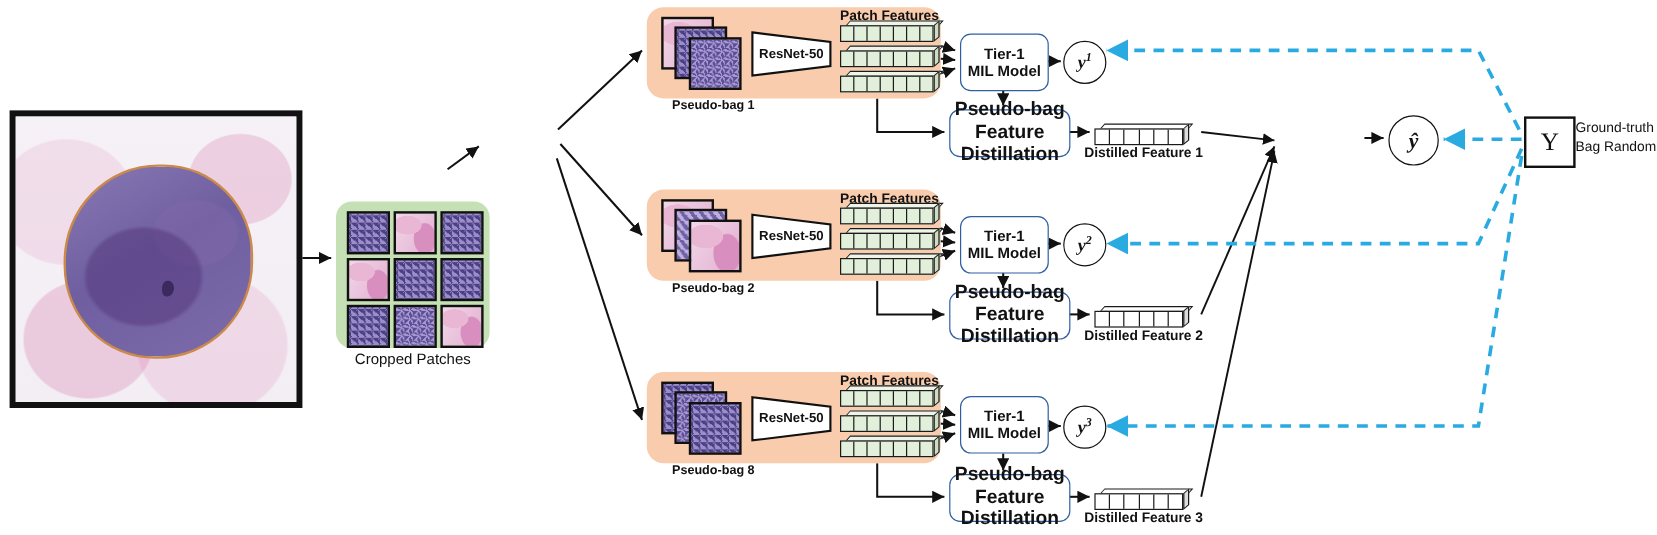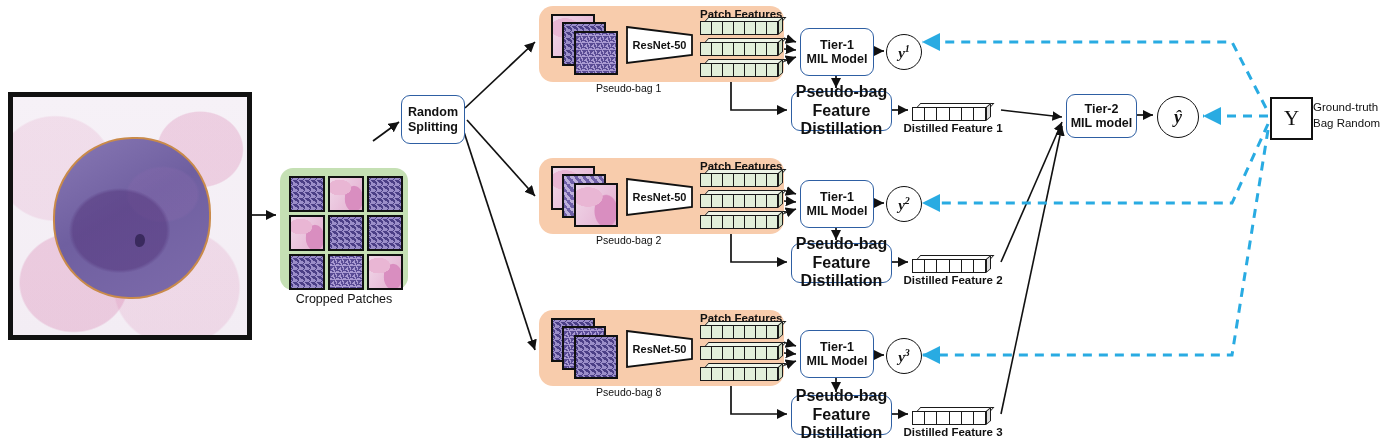--- a/index.html
+++ b/index.html
@@ -62,21 +62,21 @@
   .t1a{left:800px;top:28px;} .t1b{left:800px;top:180px;} .t1c{left:800px;top:330px;}
   .pbfd{width:99px;height:38px;font-size:16px;}
   .fa{left:791px;top:91px;} .fb{left:791px;top:243px;} .fc{left:791px;top:395px;}
   .tier2{left:1066px;top:94px;width:69px;height:42px;font-size:12.5px;}
 
   
   .bag{background:#f8ccac;border-radius:14px;}
   .b1{left:539px;top:6px;width:245px;height:76px;}
   .b2{left:539px;top:158px;width:245px;height:76px;}
   .b3{left:539px;top:310px;width:245px;height:76px;}
-  .baglabel{font-size:10.5px;font-weight:normal;color:#111;margin-left:36px;}
+  .baglabel{font-size:10.5px;font-weight:bold;color:#111;}
   .bl1{left:560px;top:82px;} .bl2{left:560px;top:234px;} .bl3{left:560px;top:386px;}
 
   
   .stack{position:absolute;width:70px;height:64px;}
   .sl{position:absolute;width:44px;height:44px;border:2px solid #111;box-sizing:border-box;}
   .sl1{left:0;top:0;} .sl2{left:11px;top:8px;} .sl3{left:23px;top:17px;}
 
   
   .resnet{position:absolute;width:69px;height:40px;}
   .resnet span{position:absolute;inset:0;display:flex;align-items:center;justify-content:center;
@@ -217,26 +217,20 @@
       <div class="pc t-pink"></div>
       <div class="pc t-dense"></div>
       <div class="pc t-dense"></div>
       <div class="pc t-dense"></div>
       <div class="pc t-mix"></div>
       <div class="pc t-pink"></div>
     </div>
   </div>
   <div class="abs cplabel">Cropped Patches</div>
 
-  <div class="abs rbox rsplit">
-    <div>
-      <span>Random</span><br>
-      <span>Splitting</span>
-    </div>
-  </div>
 
   <div class="abs bag b1"></div>
   <div class="abs bag b2"></div>
   <div class="abs bag b3"></div>
 
   <div class="abs baglabel bl1">Pseudo-bag 1</div>
   <div class="abs baglabel bl2">Pseudo-bag 2</div>
   <div class="abs baglabel bl3">Pseudo-bag 8</div>
 
   <div class="stack" style="left:551px;top:14px;">
@@ -470,24 +464,20 @@
   <div class="circ ycirc" style="left:886px;top:34px;">
     <span><span>y</span><span class="sup">1</span></span>
   </div>
   <div class="circ ycirc" style="left:886px;top:186px;">
     <span><span>y</span><span class="sup">2</span></span>
   </div>
   <div class="circ ycirc" style="left:886px;top:338px;">
     <span><span>y</span><span class="sup">3</span></span>
   </div>
 
-  <div class="abs rbox tier2">
-    <div><span>Tier-2</span><br>
-         <span>MIL model</span></div>
-  </div>
 
   <div class="circ yhat">
     <span>ŷ</span>
   </div>
 
   <div class="abs ybox">
     <span>Y</span>
   </div>
   <div class="abs gtlabel">
     <span>Ground-truth</span><br>

